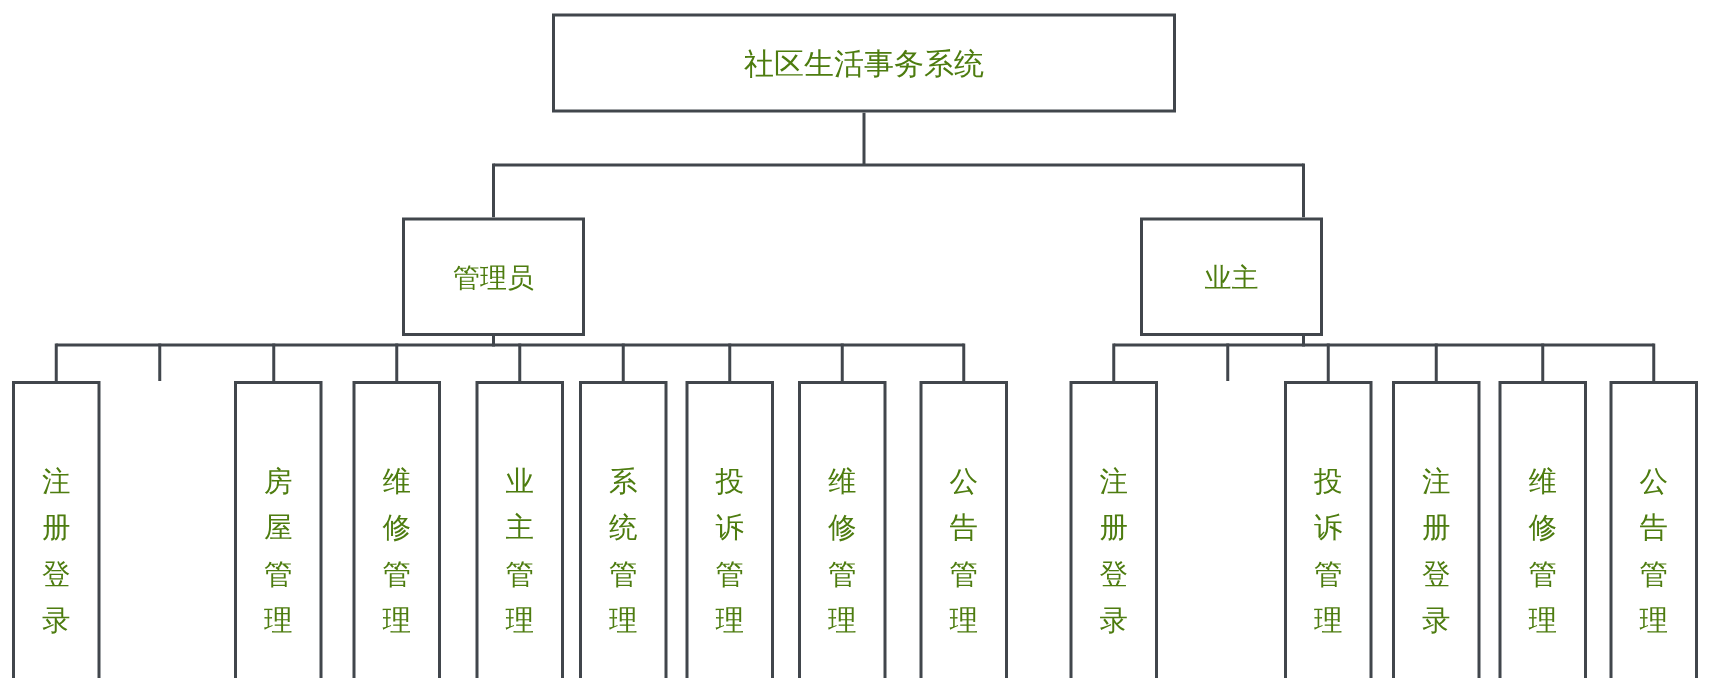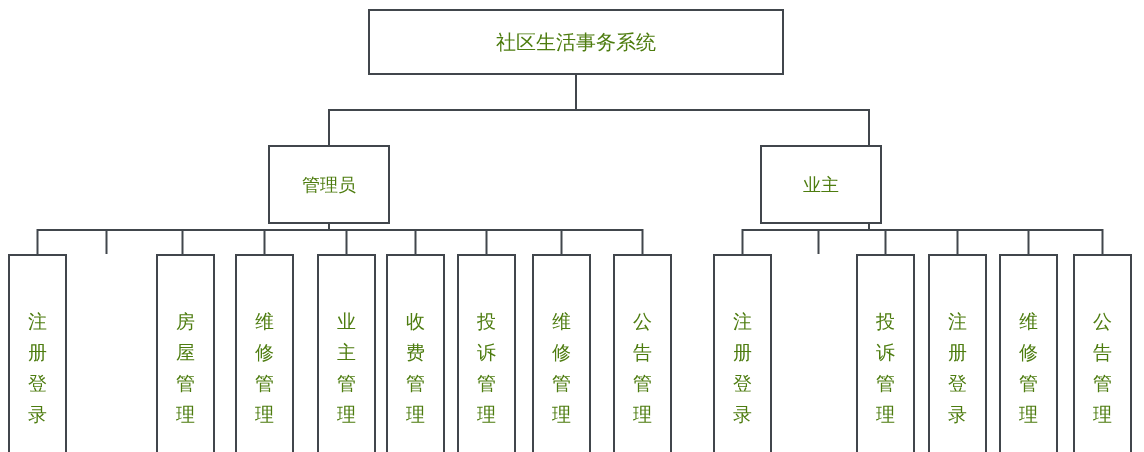--- a/index.html
+++ b/index.html
@@ -101,21 +101,21 @@
   <div class="node node-leaf" style="left:156px">
     <span class="vtext">房屋管理</span>
   </div>
   <div class="node node-leaf" style="left:235px">
     <span class="vtext">维修管理</span>
   </div>
   <div class="node node-leaf" style="left:317px">
     <span class="vtext">业主管理</span>
   </div>
   <div class="node node-leaf" style="left:386px">
-    <span class="vtext">收费管理</span>
+    <span class="vtext">系统管理</span>
   </div>
   <div class="node node-leaf" style="left:457px">
     <span class="vtext">投诉管理</span>
   </div>
   <div class="node node-leaf" style="left:532px">
     <span class="vtext">维修管理</span>
   </div>
   <div class="node node-leaf" style="left:613px">
     <span class="vtext">公告管理</span>
   </div>

